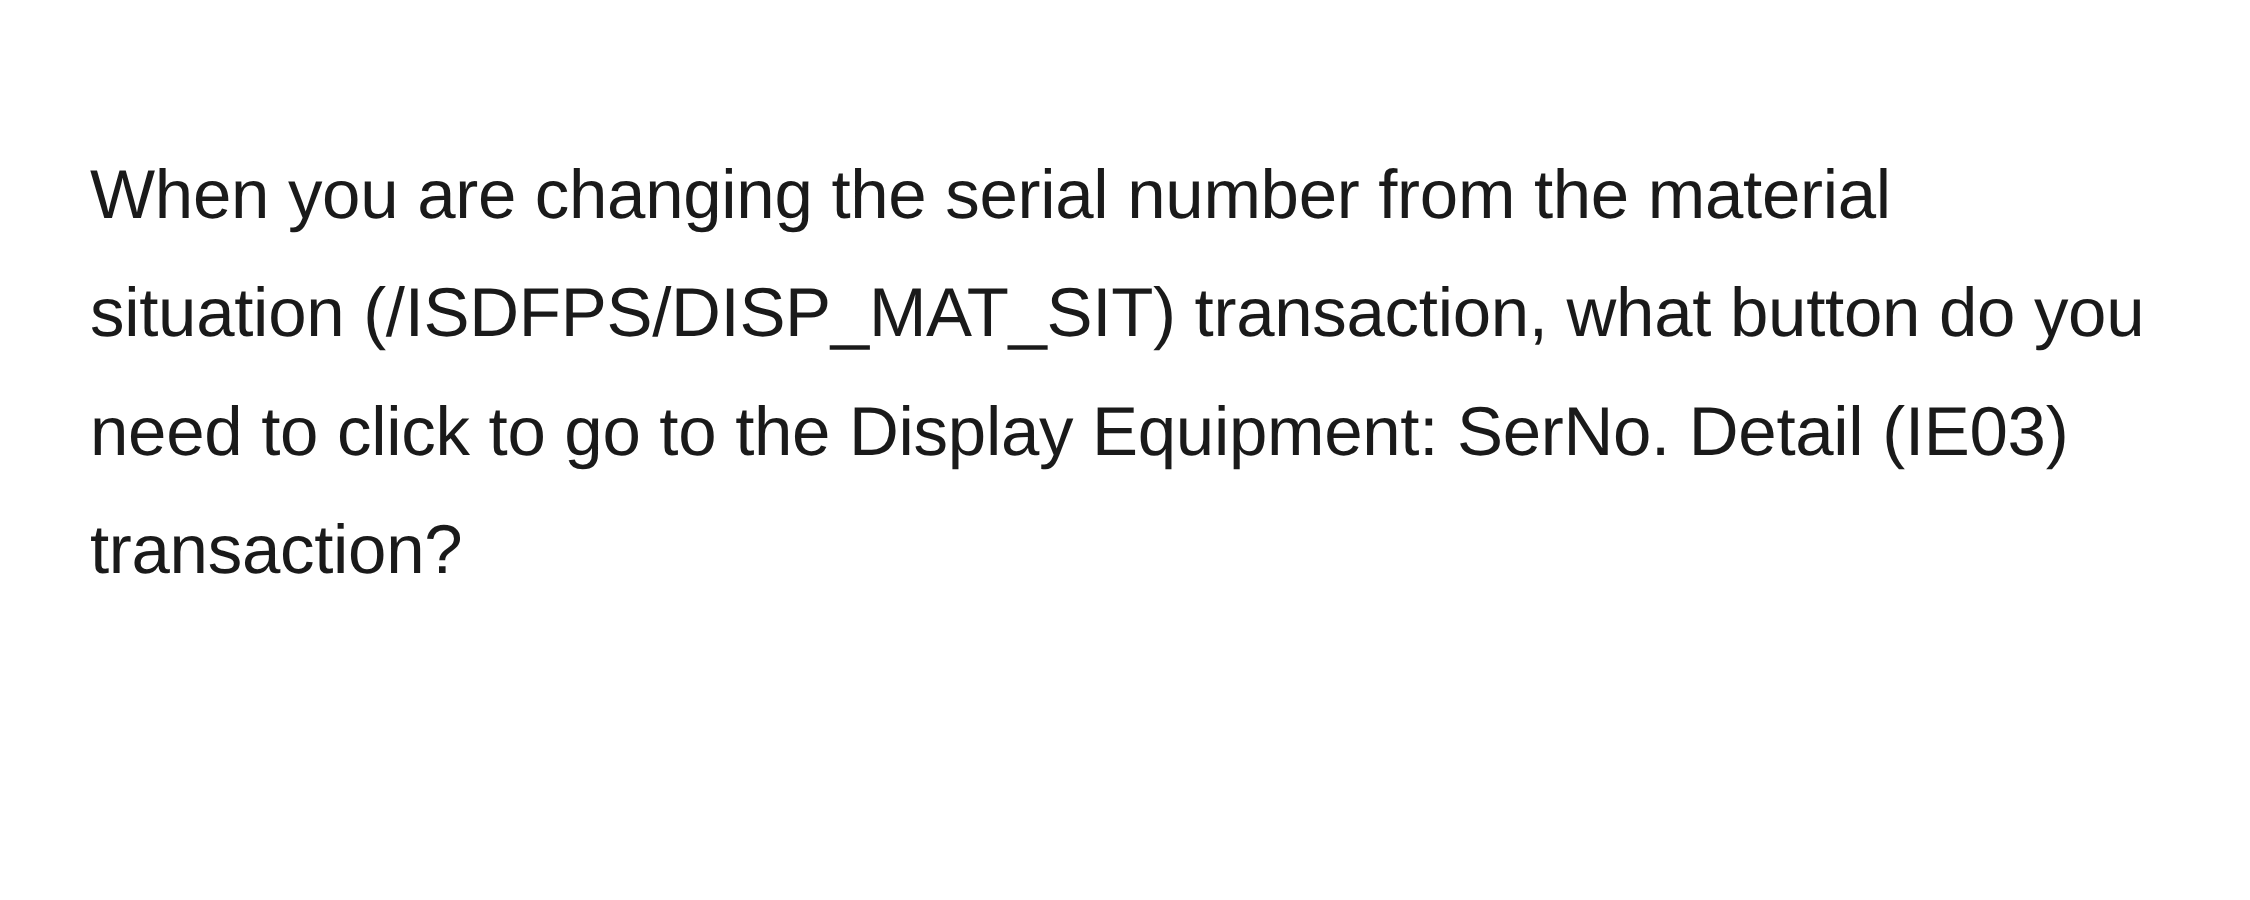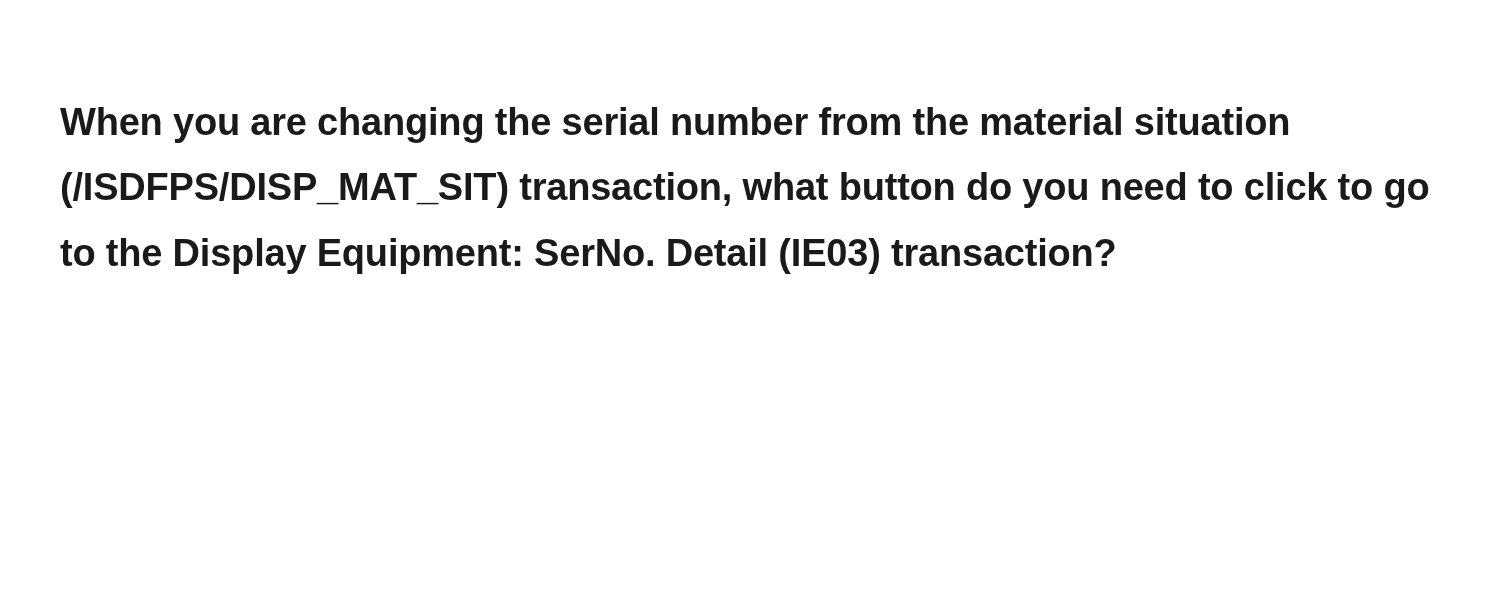--- a/index.html
+++ b/index.html
@@ -13,24 +13,24 @@
       background: #ffffff;
       font-family: -apple-system, BlinkMacSystemFont, "Segoe UI", Helvetica, Arial, sans-serif;
       overflow: hidden;
     }
     .container {
       padding: 90px 60px 60px 60px;
       width: 100%;
       height: 100%;
     }
     .question-text {
-      font-size: 38px;
+      font-size: 46px;
       line-height: 1.72;
       color: #1a1a1a;
-      font-weight: 700;
+      font-weight: 400;
       letter-spacing: -0.2px;
       max-width: 1380px;
     }
   </style>
 </head>
 <body>
 
 <div class="container">
   <p class="question-text">When you are changing the serial number from the material situation (/ISDFPS/DISP_MAT_SIT) transaction, what button do you need to click to go to the Display Equipment: SerNo. Detail (IE03) transaction?</p>
 </div>

